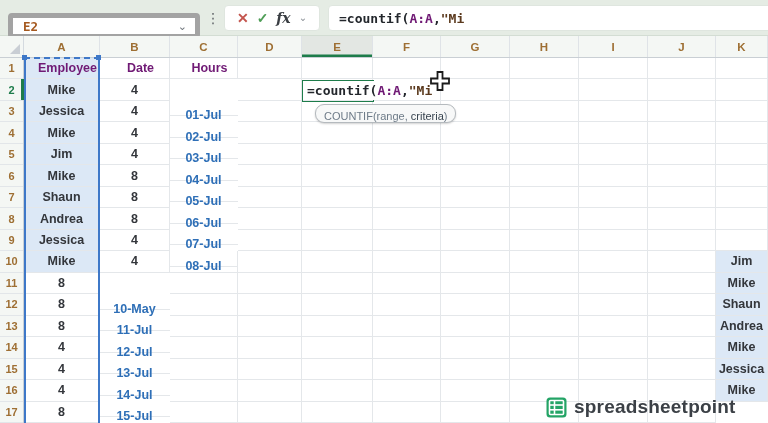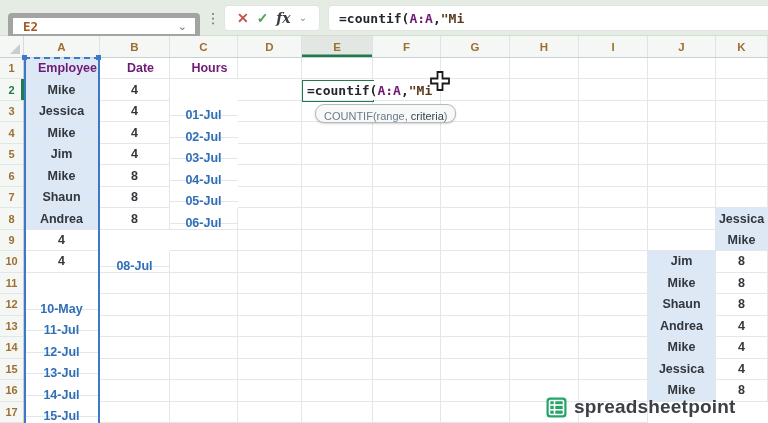--- a/index.html
+++ b/index.html
@@ -270,20 +270,21 @@
       <div class="cell"></div>
       <div class="cell"></div>
       <div class="cell"></div>
       <div class="cell"></div>
       <div class="cell"></div>
       <div class="cell"></div>
       <div class="cell"></div>
       <div class="cell"></div>
       <div class="cell hl">Andrea</div>
       <div class="cell">8</div>
+      <div class="cell date">07-Jul</div>
       <div class="cell"></div>
       <div class="cell"></div>
       <div class="cell"></div>
       <div class="cell"></div>
       <div class="cell"></div>
       <div class="cell"></div>
       <div class="cell"></div>
       <div class="cell"></div>
       <div class="cell hl">Jessica</div>
       <div class="cell">4</div>

